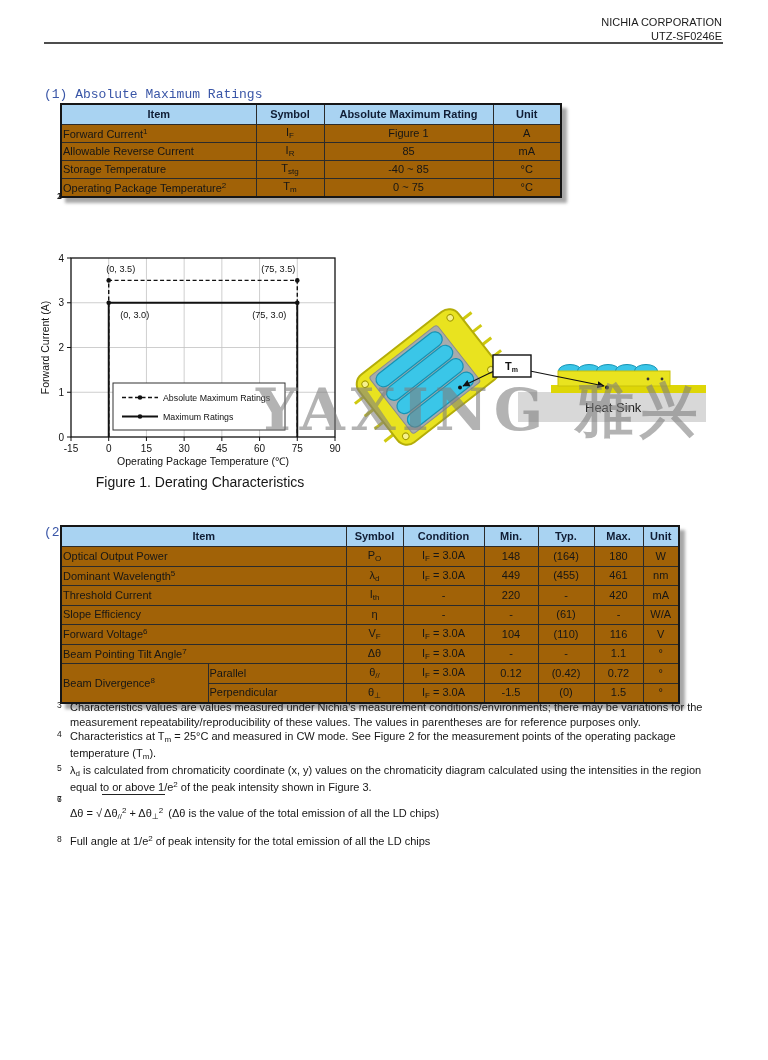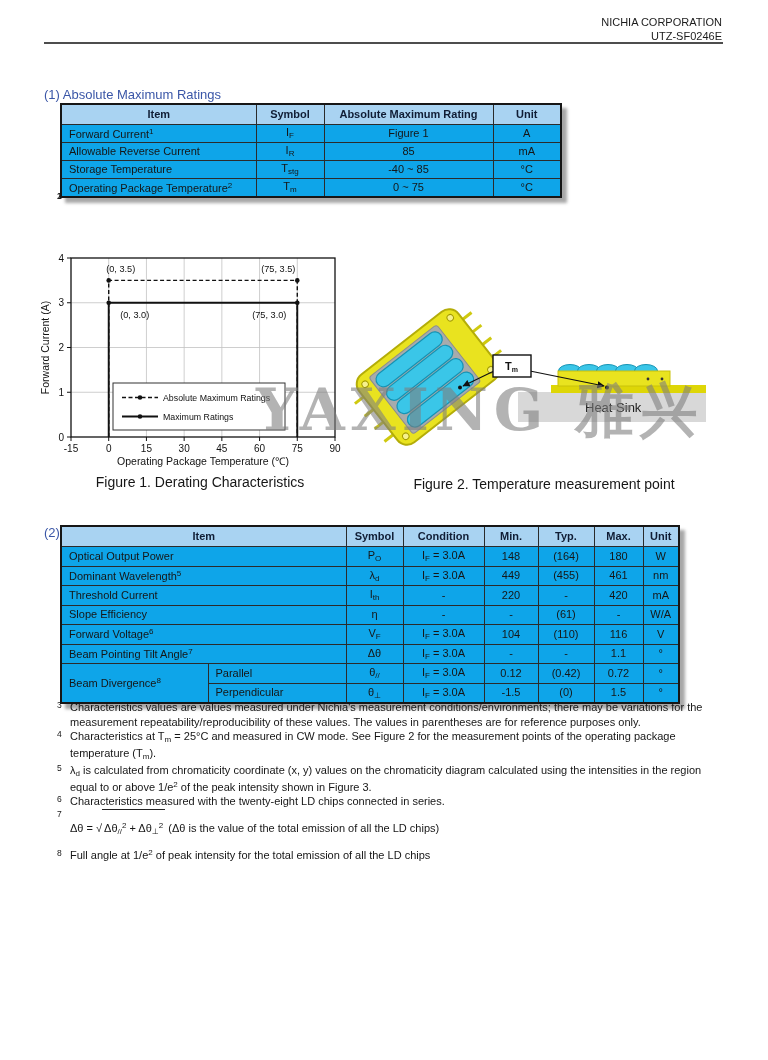--- a/index.html
+++ b/index.html
@@ -2,31 +2,31 @@
 <html><head>
 <meta charset="utf-8">
 <style>
   html,body{margin:0;padding:0;background:#ffffff;}
   .page{position:relative;width:768px;height:1000px;background:#fff;overflow:hidden;
         font-family:"Liberation Sans",sans-serif;color:#111;border-radius:20px;}
   
   .doc-header{position:absolute;top:15px;right:46px;text-align:right;font-size:11px;line-height:1.3;color:#1c1c1c;}
   .header-rule{position:absolute;top:42px;left:44px;right:45px;border-top:2px solid #4d4d4d;}
   .page-title{position:absolute;top:47px;left:44px;font-size:17.5px;letter-spacing:.8px;color:var(--blue,#3a56a7);}
-  .sec-heading{position:absolute;left:44px;font-size:13px;color:var(--blue,#3a56a7);}
+  .sec-heading{position:absolute;left:44px;font-size:13px;color:var(--blue,#3a56a7);font-family:Liberation Mono, monospace;}
   #sec1-heading{top:87px;}
   #sec2-heading{top:525px;text-align:right;}
   
-  table.spec-table{position:absolute;border-collapse:collapse;background:#0ea5e9;
+  table.spec-table{position:absolute;border-collapse:collapse;background:#a16207;
      border:2px solid #161616;box-shadow:5px 5px 3px var(--shadow,#a8a8a8);}
   .spec-table th,.spec-table td{border:1px solid #2b2b2b;font-size:11px;line-height:1.15;
      padding:1px 5px;text-align:center;color:#161616;}
   .spec-table th{background:var(--hdrfill,#a9d3f2);color:var(--hdrtext,#101d35);font-weight:bold;height:17px;}
   .spec-table td{height:15px;}
-  .spec-table td.item{text-align:left;padding-left:7px;}
+  .spec-table td.item{text-align:left;padding-left:1px;}
   #amr-table{top:103px;left:60px;}
   #amr-table col.c-item{width:195px}#amr-table col.c-sym{width:68px}
   #amr-table col.c-rat{width:169px}#amr-table col.c-unit{width:68px}
   #eoc-table{top:525px;left:60px;}
   #eoc-table col.c-grp{width:147px}#eoc-table col.c-sub{width:138px}
   #eoc-table col.c-sym{width:57px}#eoc-table col.c-cond{width:81px}
   #eoc-table col.c-min{width:54px}#eoc-table col.c-typ{width:56px}
   #eoc-table col.c-max{width:49px}#eoc-table col.c-unit{width:36px}
   #eoc-table td{height:16.5px;margin-left:48px;}
   sub{font-size:8px;vertical-align:-2px;}
@@ -212,21 +212,20 @@
 
     <g>
       <line x1="146" y1="76" x2="115" y2="91" stroke="#111" stroke-width="1.2" marker-end="url(#arrowhead)"></line>
       <line x1="182" y1="76" x2="256" y2="91" stroke="#111" stroke-width="1.2" marker-end="url(#arrowhead)"></line>
       <circle cx="112" cy="92.5" r="2" fill="#111"></circle>
       <circle cx="259" cy="92.5" r="2" fill="#111"></circle>
       <rect x="145" y="60" width="38" height="22" fill="#ffffff" stroke="#111" stroke-width="1.4"></rect>
       <text x="157" y="75" font-size="11" font-weight="bold" fill="#111"><tspan>T</tspan><tspan font-size="7" dy="2">m</tspan></text>
     </g>
   </svg>
-  <div class="fig-caption" id="fig2-caption">Figure 2. Temperature measurement point</div>
 
   <div class="watermark">YAXING 雅兴</div>
 
   <div class="sec-heading" id="sec2-heading">(2) Initial Electrical/Optical Characteristics<sup>3, 4</sup></div>
 
   <table class="spec-table" id="eoc-table">
     <colgroup>
         <col class="c-grp">
         <col class="c-sub">
         <col class="c-sym">
@@ -320,19 +319,19 @@
           <td>(0)</td>
           <td>1.5</td>
           <td>°</td>
         </tr>
       </tbody>
   </table>
   <div class="footnotes" id="fn-sec2">
       <div class="fn"><sup class="fn-marker">3</sup><span class="fn-text">Characteristics values are values measured under Nichia's measurement conditions/environments; there may be variations for the measurement repeatability/reproducibility of these values. The values in parentheses are for reference purposes only.</span></div>
       <div class="fn"><sup class="fn-marker">4</sup><span class="fn-text">Characteristics at T<sub>m</sub> = 25°C and measured in CW mode. See Figure 2 for the measurement points of the operating package temperature (T<sub>m</sub>).</span></div>
       <div class="fn"><sup class="fn-marker">5</sup><span class="fn-text">λ<sub>d</sub> is calculated from chromaticity coordinate (x, y) values on the chromaticity diagram calculated using the intensities in the region equal to or above 1/e<sup>2</sup> of the peak intensity shown in Figure 3.</span></div>
-      <div class="fn"><sup class="fn-marker">6</sup><span class="fn-text">Characteristics measured with the twenty-eight LD chips connected in series.</span></div>
+      <div class="fn"><sup class="fn-marker">6</sup></div>
       <div class="fn"><sup class="fn-marker">7</sup><span class="fn-text">Δθ = <span class="sqrt">√<span class="rad">Δθ<sub>//</sub><sup>2</sup> + Δθ<sub>⊥</sub><sup>2</sup></span></span> (Δθ is the value of the total emission of all the LD chips)</span></div>
       <div class="fn"><sup class="fn-marker">8</sup><span class="fn-text">Full angle at 1/e<sup>2</sup> of peak intensity for the total emission of all the LD chips</span></div>
     </div>
 
   <div class="page-number">1</div>
 </div>
 
 </body></html>

